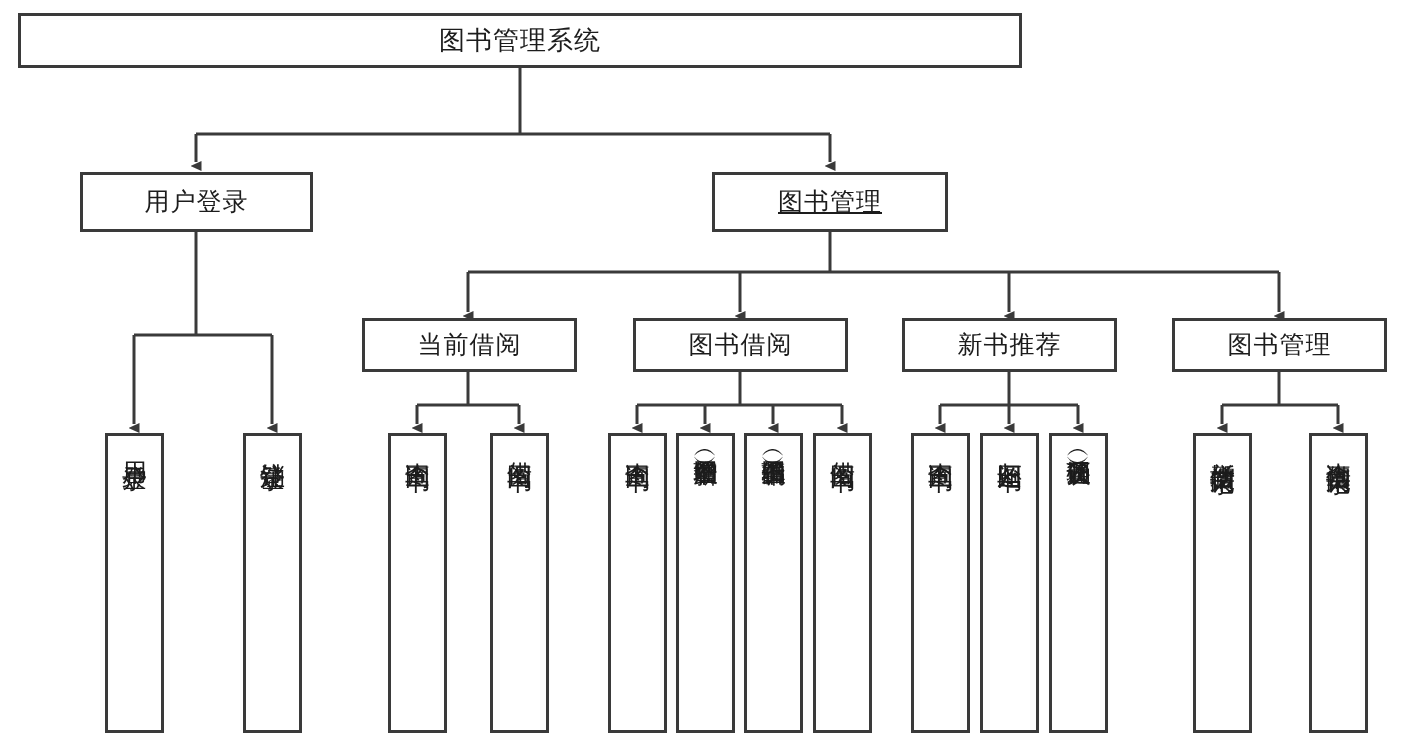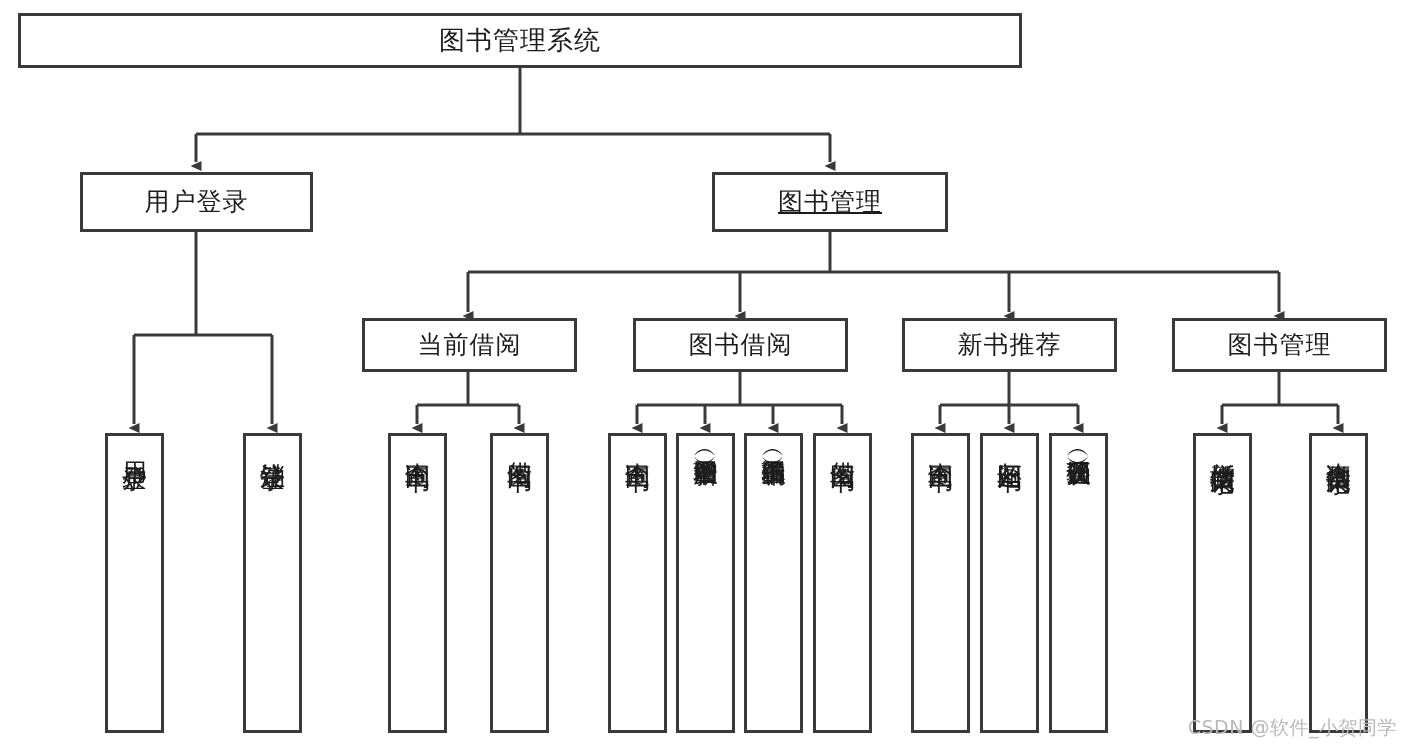--- a/index.html
+++ b/index.html
@@ -211,15 +211,14 @@
   </div>
 
   <div class="node vert" style="left:1193px; top:433px; width:59px; height:300px;">
     <span class="node-label">新增借阅记录</span>
   </div>
 
   <div class="node vert" style="left:1309px; top:433px; width:59px; height:300px;">
     <span class="node-label">查询借阅记录</span>
   </div>
 
-  <div id="watermark">CSDN @软件_小贺同学</div>
 
 </div>
 
 </body></html>

